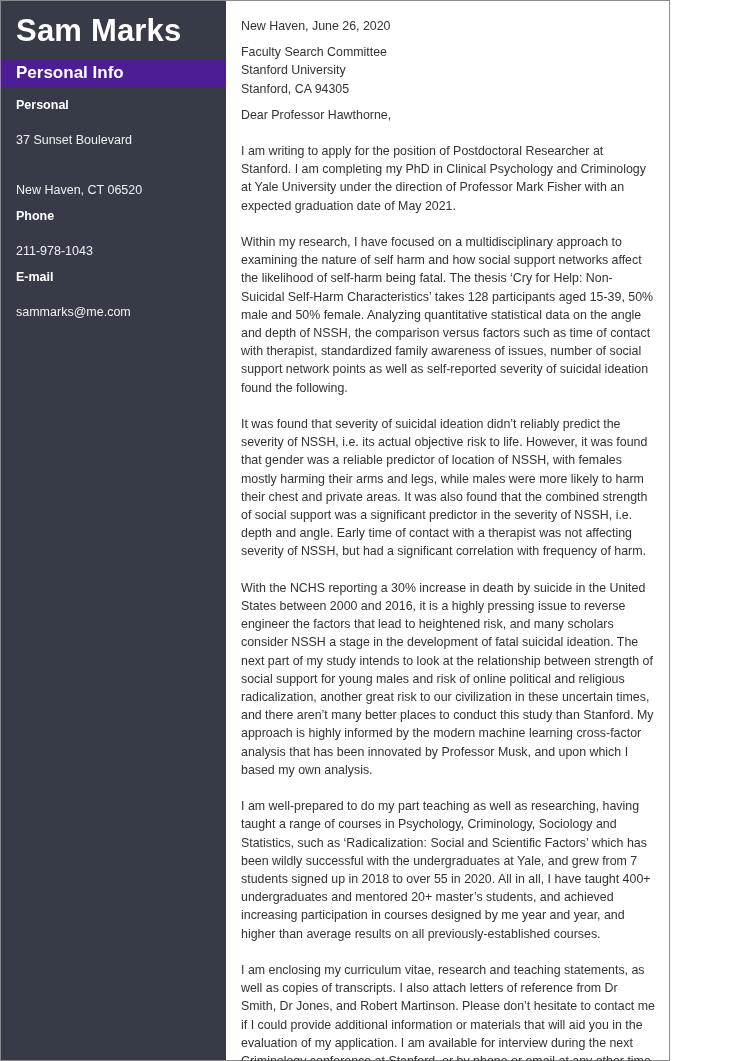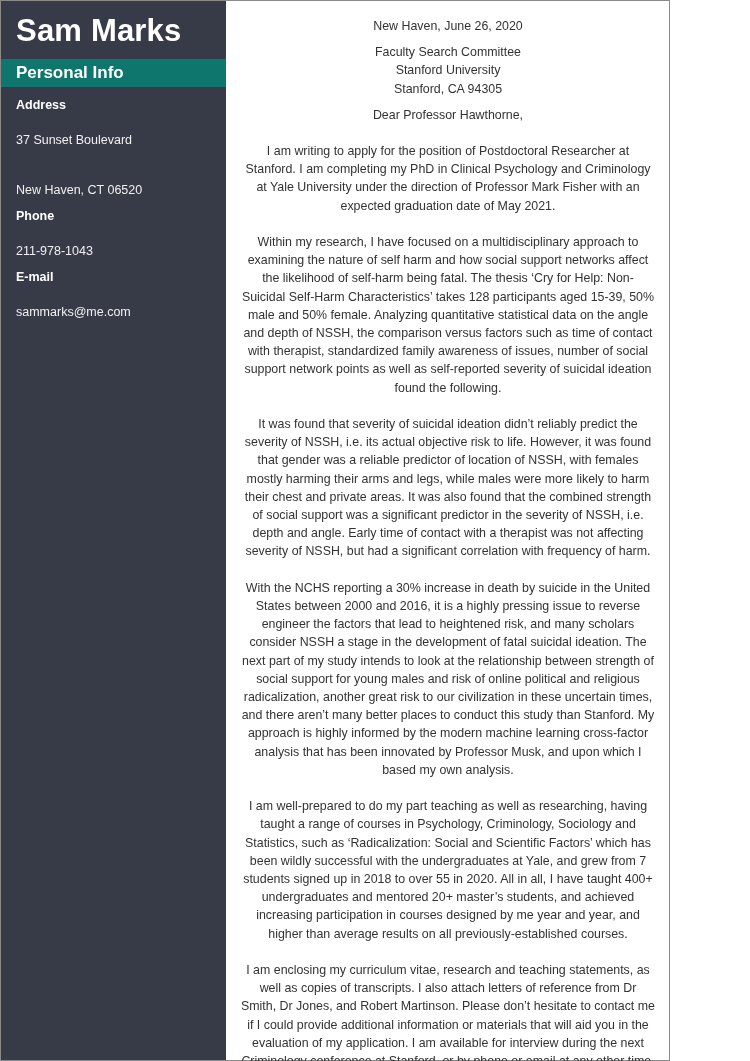--- a/index.html
+++ b/index.html
@@ -31,21 +31,21 @@
       letter-spacing: 0.2px;
     }
     .title {
       font-size: 17px;
       padding: 7px 0 0 15px;
       line-height: 20px;
       color: #f2f2f2;
     }
     .section-band {
       margin-top: 11px;
-      background: #0f766e;
+      background: #4c1d95;
       height: 28px;
       padding-left: 15px;
       font-size: 17px;
       font-weight: bold;
       line-height: 28px;
     }
     .info { padding: 10px 0 0 15px; }
     .info-label {
       font-size: 12.5px;
       font-weight: bold;
@@ -59,38 +59,37 @@
       color: #f0f0f0;
       margin-top: 32px;
     }
     .info-label + .info-value { margin-top: 18px; }
     .main {
       flex: 1;
       padding: 16px 14px 0 15px;
       color: #333333;
       font-size: 12.4px;
       line-height: 18.2px;
-      text-align: center;
     }
     .main p { margin-bottom: 18.2px; }
     .date { margin-bottom: 8px !important; }
     .address { margin-bottom: 8px !important; }
     .salutation { margin-bottom: 18px !important; }
     .signoff div { line-height: 18.2px; }
   </style>
 </head>
 <body>
 
 <div class="page">
   <aside class="sidebar">
     <div class="name">Sam Marks</div>
     <div class="section-band">Personal Info</div>
     <div class="info">
       <div class="info-group">
-        <div class="info-label">Address</div>
+        <div class="info-label">Personal</div>
         <div class="info-value">37 Sunset Boulevard</div>
         <div class="info-value">New Haven, CT 06520</div>
       </div>
       <div class="info-group">
         <div class="info-label">Phone</div>
         <div class="info-value">211-978-1043</div>
       </div>
       <div class="info-group">
         <div class="info-label">E-mail</div>
         <div class="info-value">sammarks@me.com</div>

